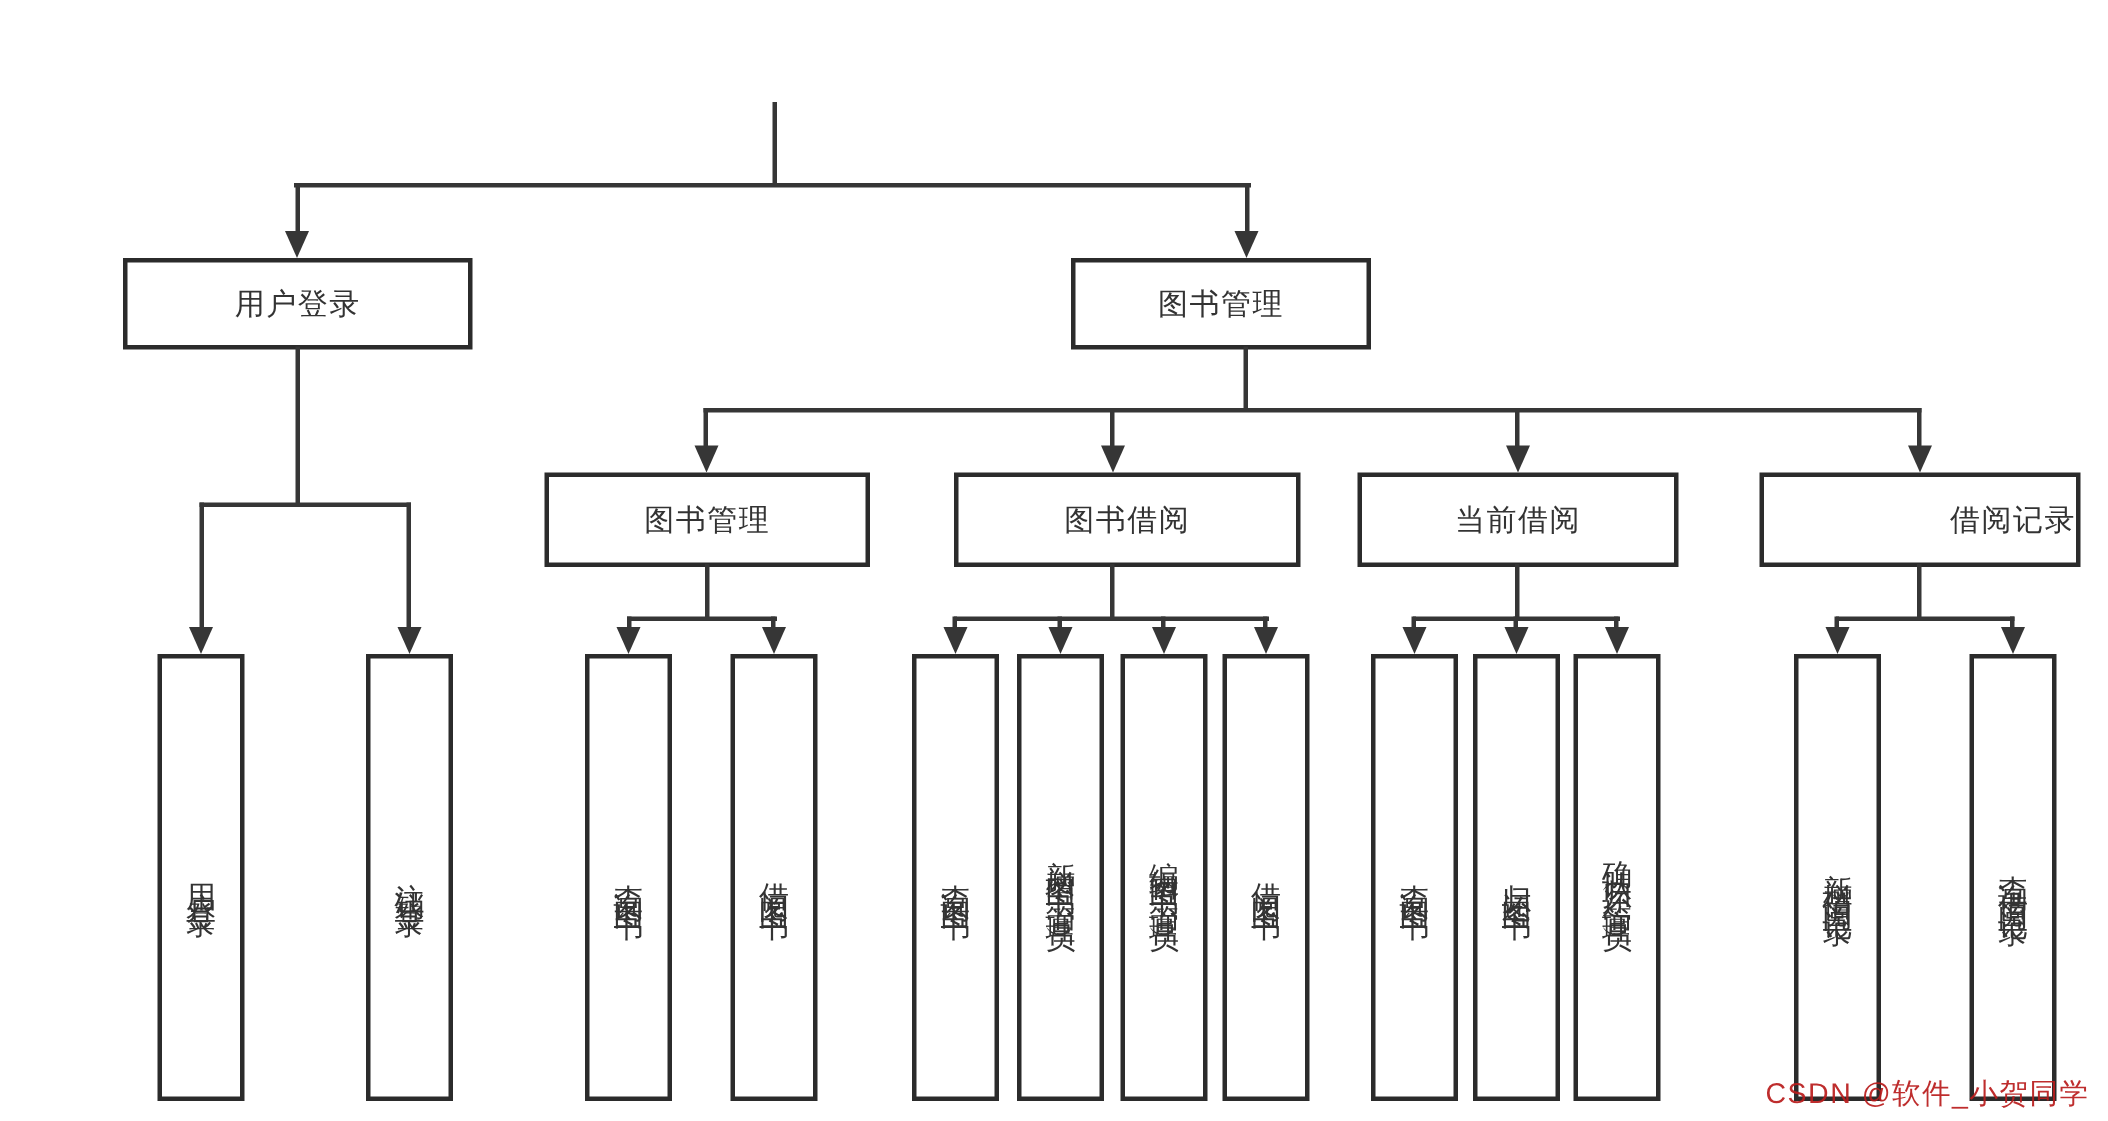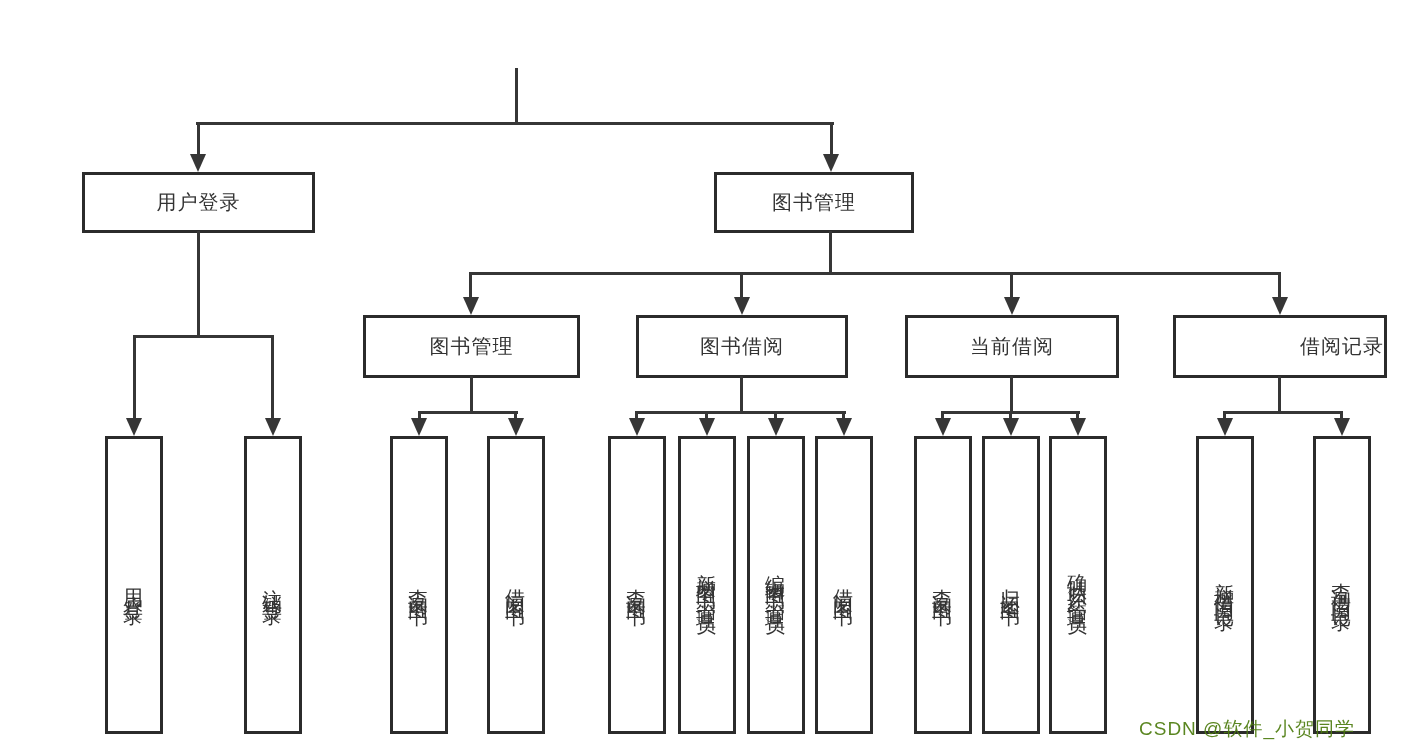--- a/index.html
+++ b/index.html
@@ -16,22 +16,22 @@
     writing-mode:vertical-rl;text-orientation:mixed;letter-spacing:6px;white-space:normal;
   }
   .vline{position:absolute;width:3px;background:#363636;}
   .hline{position:absolute;height:3px;background:#363636;}
   .arrow{
     position:absolute;width:0;height:0;
     border-left:8px solid transparent;border-right:8px solid transparent;
     border-top:18px solid #363636;
   }
   .watermark{
-    position:absolute;left:1139px;top:716px;z-index:6;
-    font-size:19px;color:#4d7c0f;opacity:.92;letter-spacing:1px;white-space:nowrap;
+    position:absolute;left:1177px;top:716px;z-index:6;
+    font-size:19px;color:#b91c1c;opacity:.92;letter-spacing:1px;white-space:nowrap;
   }
 </style>
 </head>
 <body>
 
 <div class="canvas">
 
 
   <div class="vline" style="left:515px;top:68px;height:56px;"></div>
   <div class="hline" style="left:196px;top:122px;width:638px;"></div>
@@ -61,21 +61,21 @@
   <div class="vline" style="left:740px;top:272px;height:28px;"></div>
   <div class="arrow" style="left:734px;top:297px;"></div>
   <div class="vline" style="left:1010px;top:272px;height:28px;"></div>
   <div class="arrow" style="left:1004px;top:297px;"></div>
   <div class="vline" style="left:1278px;top:272px;height:28px;"></div>
   <div class="arrow" style="left:1272px;top:297px;"></div>
 
   <div class="box" style="left:363px;top:315px;width:217px;height:63px;">
     <span>图书管理</span>
   </div>
-  <div class="box" style="left:636px;top:315px;width:212px;height:63px;">
+  <div class="box" style="left:636px;top:315px;width:231px;height:63px;">
     <span>图书借阅</span>
   </div>
   <div class="box" style="left:905px;top:315px;width:214px;height:63px;">
     <span>当前借阅</span>
   </div>
   <div class="box" style="left:1173px;top:315px;width:214px;height:63px;justify-content:flex-end;">
     <span>借阅记录</span>
   </div>
 
   <div class="vline" style="left:470px;top:376px;height:37px;"></div>

